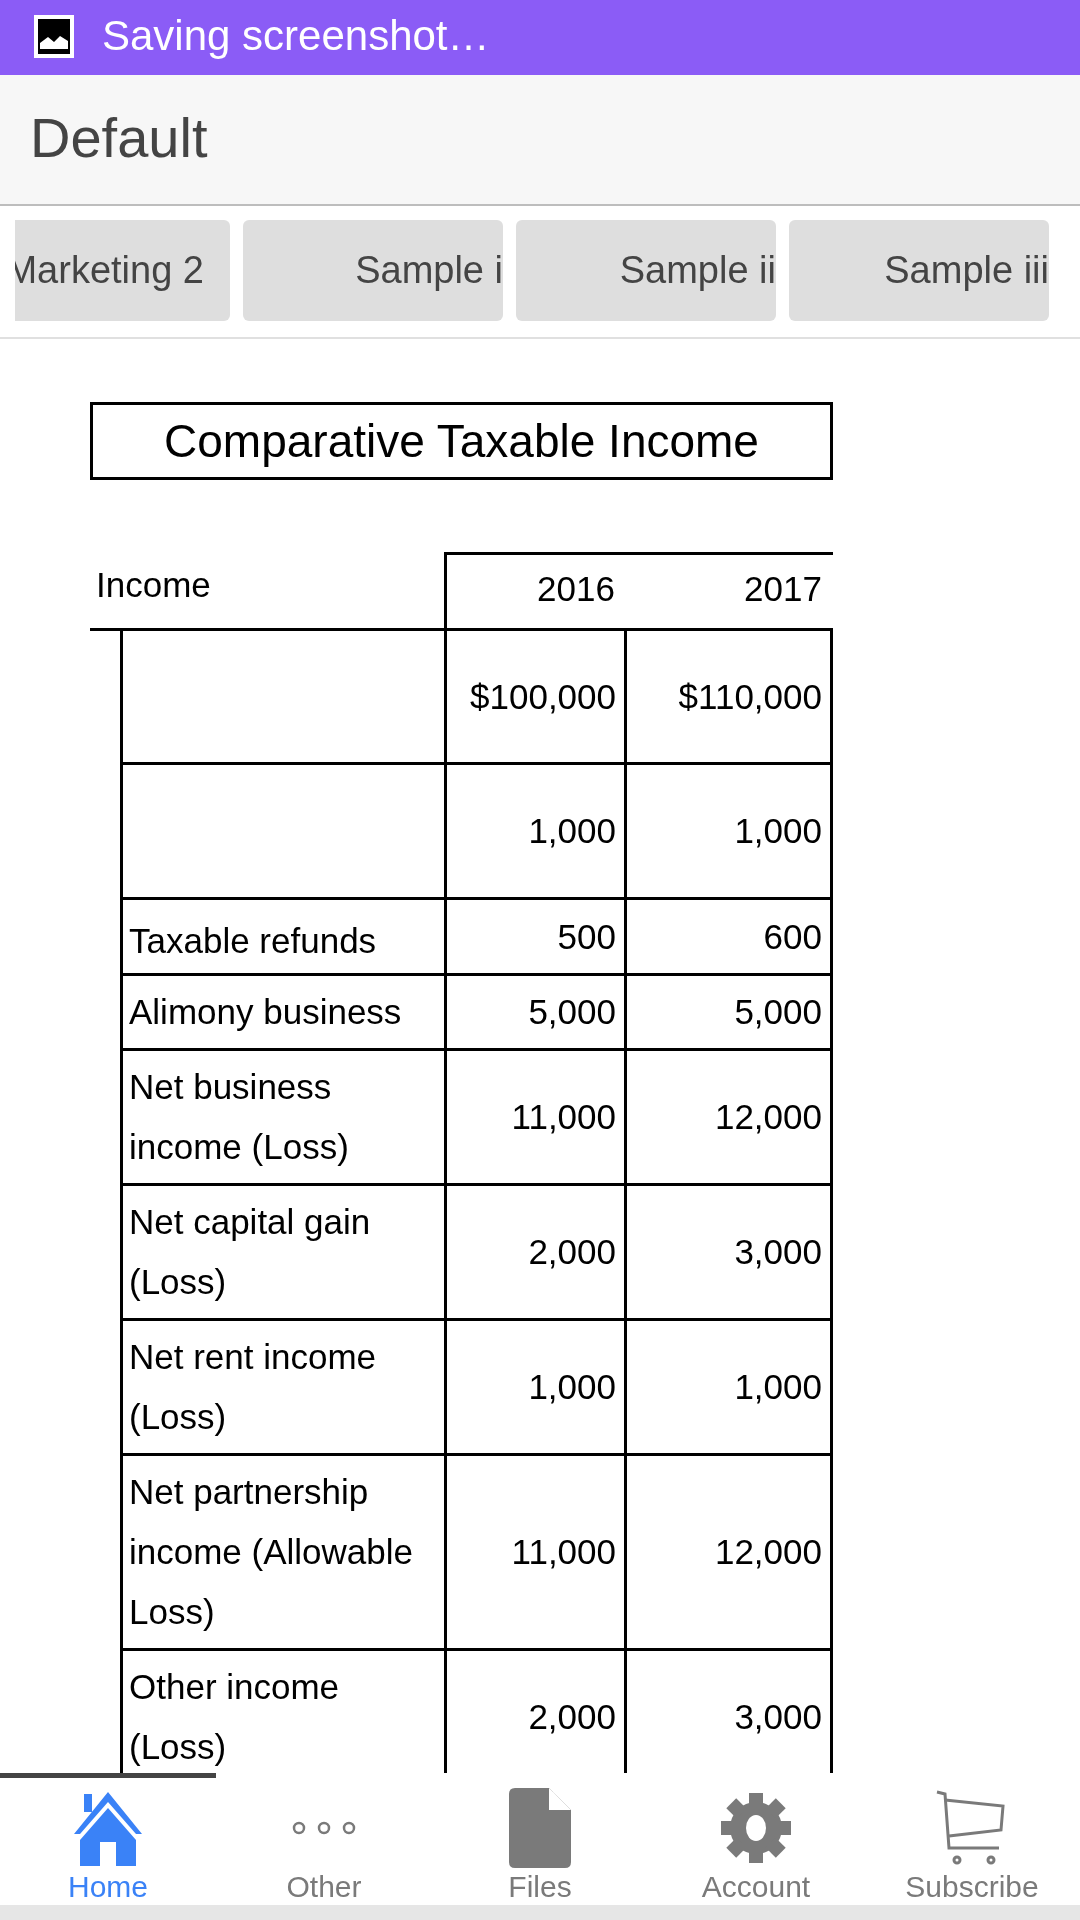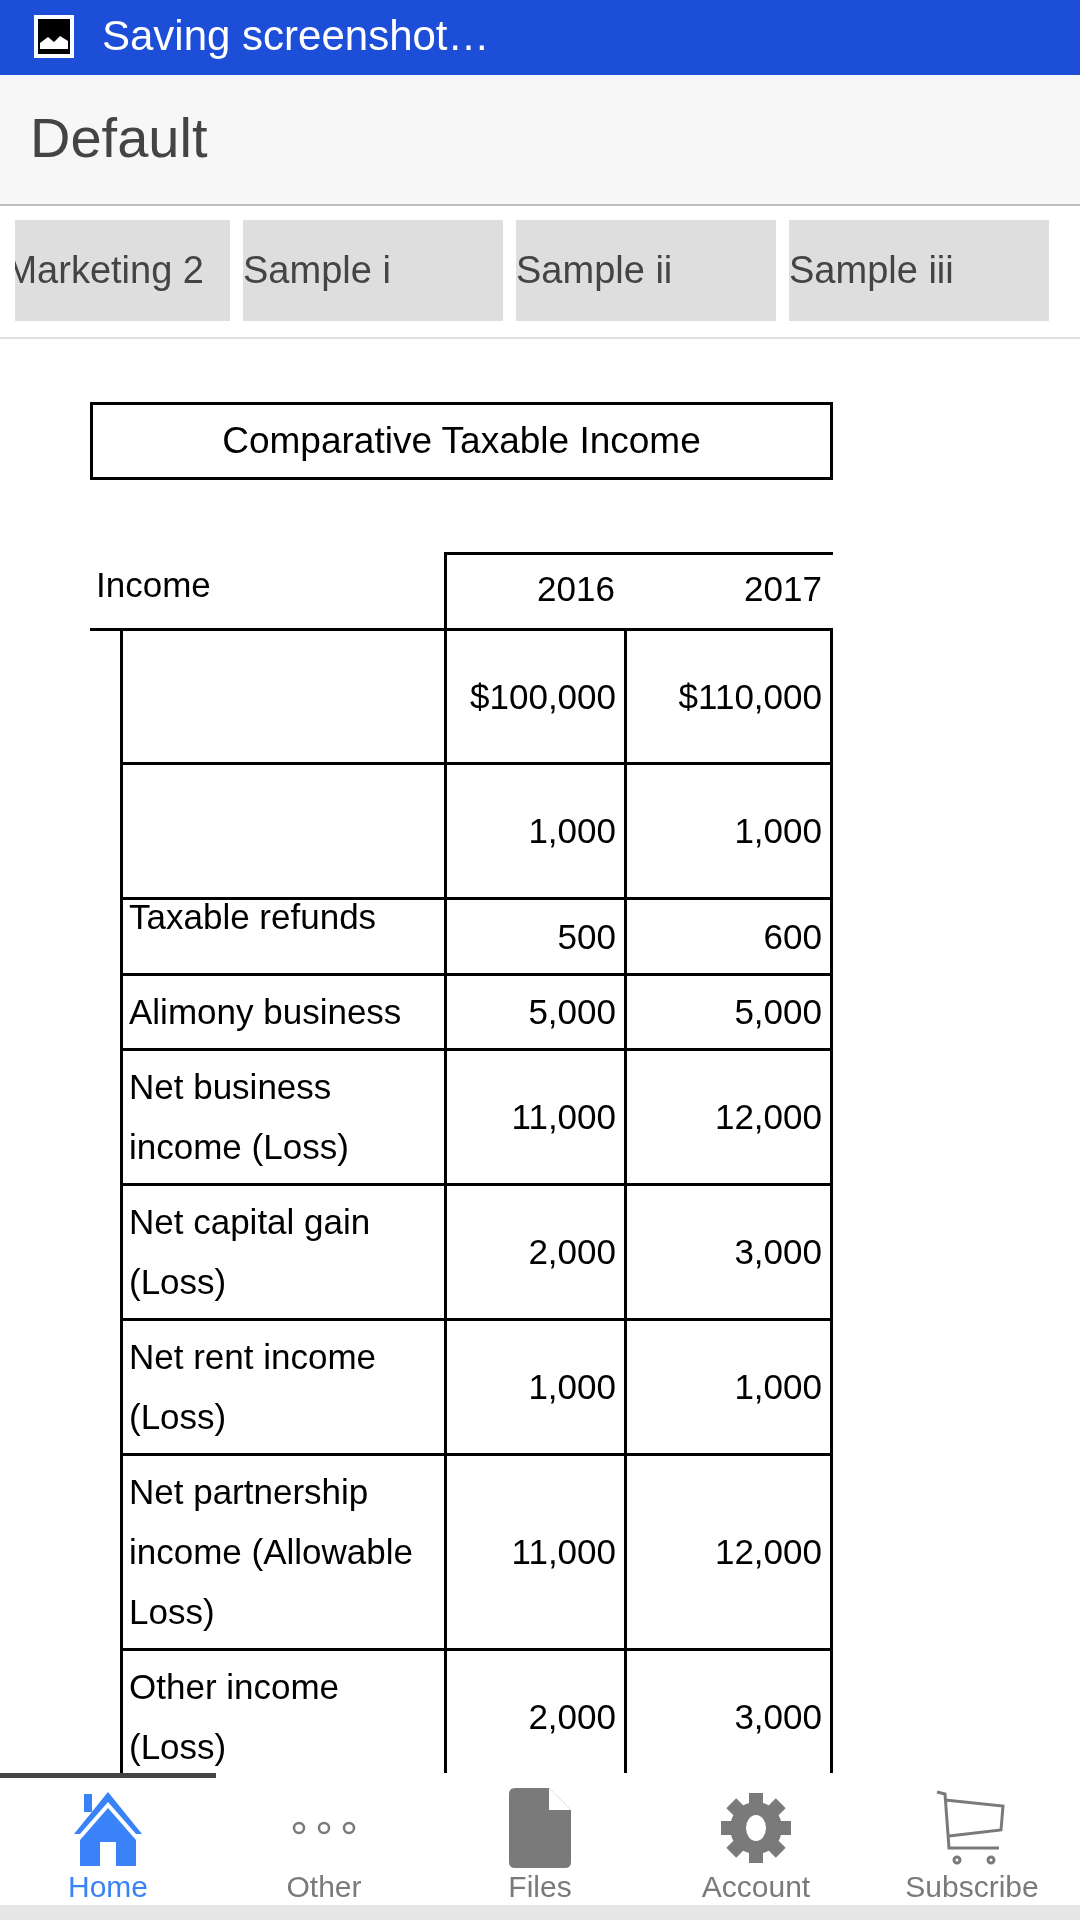--- a/index.html
+++ b/index.html
@@ -1,27 +1,27 @@
 <!DOCTYPE html>
 <html><head>
 <meta charset="utf-8">
 <style>
   * { box-sizing: border-box; margin: 0; padding: 0; }
   html, body { width: 1080px; height: 1920px; overflow: hidden; background: #ffffff; font-family: "Liberation Sans", "DejaVu Sans", sans-serif; }
-  .status-bar { position: absolute; left: 0; top: 0; width: 1080px; height: 75px; background: #1d4ed8; color: #fff; display: flex; align-items: center; }
+  .status-bar { position: absolute; left: 0; top: 0; width: 1080px; height: 75px; background: #8b5cf6; color: #fff; display: flex; align-items: center; }
   .status-icon { position: absolute; left: 34px; top: 15px; width: 40px; height: 43px; background: #fff; }
   .status-icon .inner { position: absolute; left: 4px; top: 4px; width: 32px; height: 35px; background: #000; }
   .status-icon svg { position: absolute; left: 6px; top: 16px; }
   .status-text { position: absolute; left: 102px; top: 12px; font-size: 42px; color: #fff; }
   .header { position: absolute; left: 0; top: 75px; width: 1080px; height: 131px; background: #f7f7f7; border-bottom: 2px solid #bdbdbd; padding-left: 18px; }
   .header-title { position: absolute; left: 30px; top: 30px; font-size: 56px; color: #444; }
   .tabs { position: absolute; left: 0; top: 206px; width: 1080px; height: 133px; background: #fff; border-bottom: 2px solid #e0e0e0; overflow: hidden; }
-  .tab { position: absolute; top: 14px; height: 101px; background: #dedede; border-radius: 0; display: flex; align-items: center; justify-content: flex-start; font-size: 38px; color: #444; white-space: nowrap; overflow: hidden; }
+  .tab { position: absolute; top: 14px; height: 101px; background: #dedede; border-radius: 6px; display: flex; align-items: center; justify-content: flex-end; font-size: 38px; color: #444; white-space: nowrap; overflow: hidden; }
   .content { position: absolute; left: 0; top: 341px; width: 1080px; height: 1432px; overflow: hidden; background: #fff; }
-  .title-box { position: absolute; left: 90px; top: 61px; width: 743px; height: 78px; border: 3px solid #000; display: flex; align-items: center; justify-content: center; font-size: 37px; color: #000; }
+  .title-box { position: absolute; left: 90px; top: 61px; width: 743px; height: 78px; border: 3px solid #000; display: flex; align-items: center; justify-content: center; font-size: 46px; color: #000; }
   .line { position: absolute; background: #000; }
   .cell-label { position: absolute; left: 129px; width: 314px; font-size: 35px; line-height: 60px; color: #000; display: flex; align-items: center; }
   .cell-num { position: absolute; font-size: 35px; color: #000; display: flex; align-items: center; justify-content: flex-end; padding-right: 8px; }
   .hdr-text { position: absolute; font-size: 35px; color: #000; }
   .scroll-indicator { position: absolute; left: 0; top: 1773px; width: 216px; height: 5px; background: #444; }
   .bottom-nav { position: absolute; left: 0; top: 1778px; width: 1080px; height: 142px; background: #fff; }
   .nav-item { position: absolute; top: 0; width: 216px; height: 132px; }
   .nav-icon { position: absolute; left: 0; top: 10px; width: 216px; height: 80px; display: flex; align-items: center; justify-content: center; }
   .nav-label { position: absolute; left: 0; top: 92px; width: 216px; text-align: center; font-size: 30px; color: #7a7a7a; }
   .nav-item.active .nav-label { color: #3a82f7; }
@@ -84,21 +84,21 @@
   <div class="line" style="left:120px; top:977px; width:713px; height:3px;"></div>
   <div class="line" style="left:120px; top:1112px; width:713px; height:3px;"></div>
   <div class="line" style="left:120px; top:1307px; width:713px; height:3px;"></div>
 
   <div class="cell-num" style="left:447px; width:177px; top:290px; height:131px;">$100,000</div>
   <div class="cell-num" style="left:627px; width:203px; top:290px; height:131px;">$110,000</div>
 
   <div class="cell-num" style="left:447px; width:177px; top:424px; height:132px;">1,000</div>
   <div class="cell-num" style="left:627px; width:203px; top:424px; height:132px;">1,000</div>
 
-  <div class="cell-label" style="top:535px; height:82px;">Taxable refunds</div>
+  <div class="cell-label" style="top:559px; height:82px;">Taxable refunds</div>
   <div class="cell-num" style="left:447px; width:177px; top:559px; height:73px;">500</div>
   <div class="cell-num" style="left:627px; width:203px; top:559px; height:73px;">600</div>
 
   <div class="cell-label" style="top:635px; height:72px;">Alimony business</div>
   <div class="cell-num" style="left:447px; width:177px; top:635px; height:72px;">5,000</div>
   <div class="cell-num" style="left:627px; width:203px; top:635px; height:72px;">5,000</div>
 
   <div class="cell-label" style="top:710px; height:132px;">Net business income (Loss)</div>
   <div class="cell-num" style="left:447px; width:177px; top:710px; height:132px;">11,000</div>
   <div class="cell-num" style="left:627px; width:203px; top:710px; height:132px;">12,000</div>

